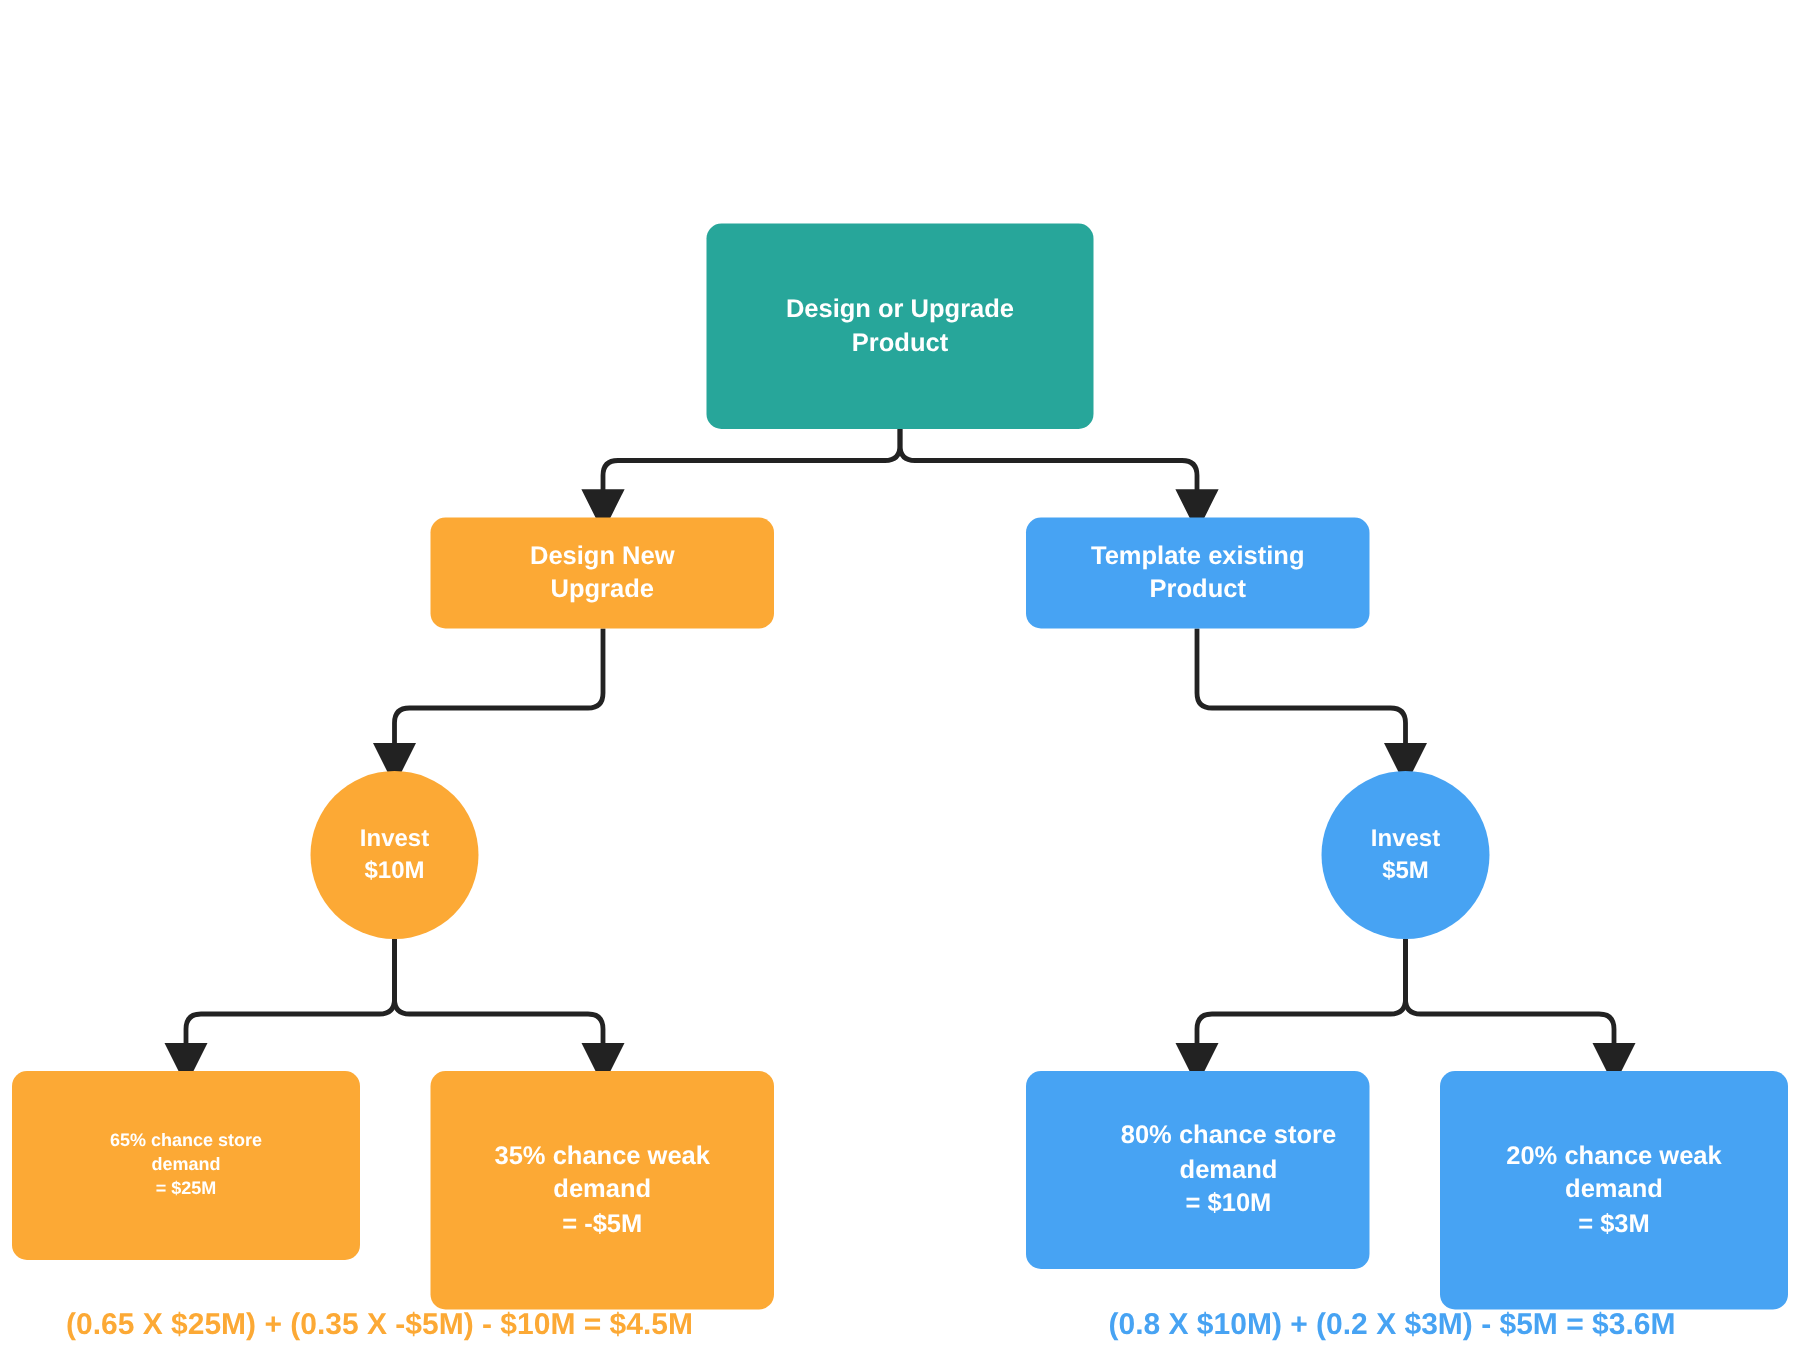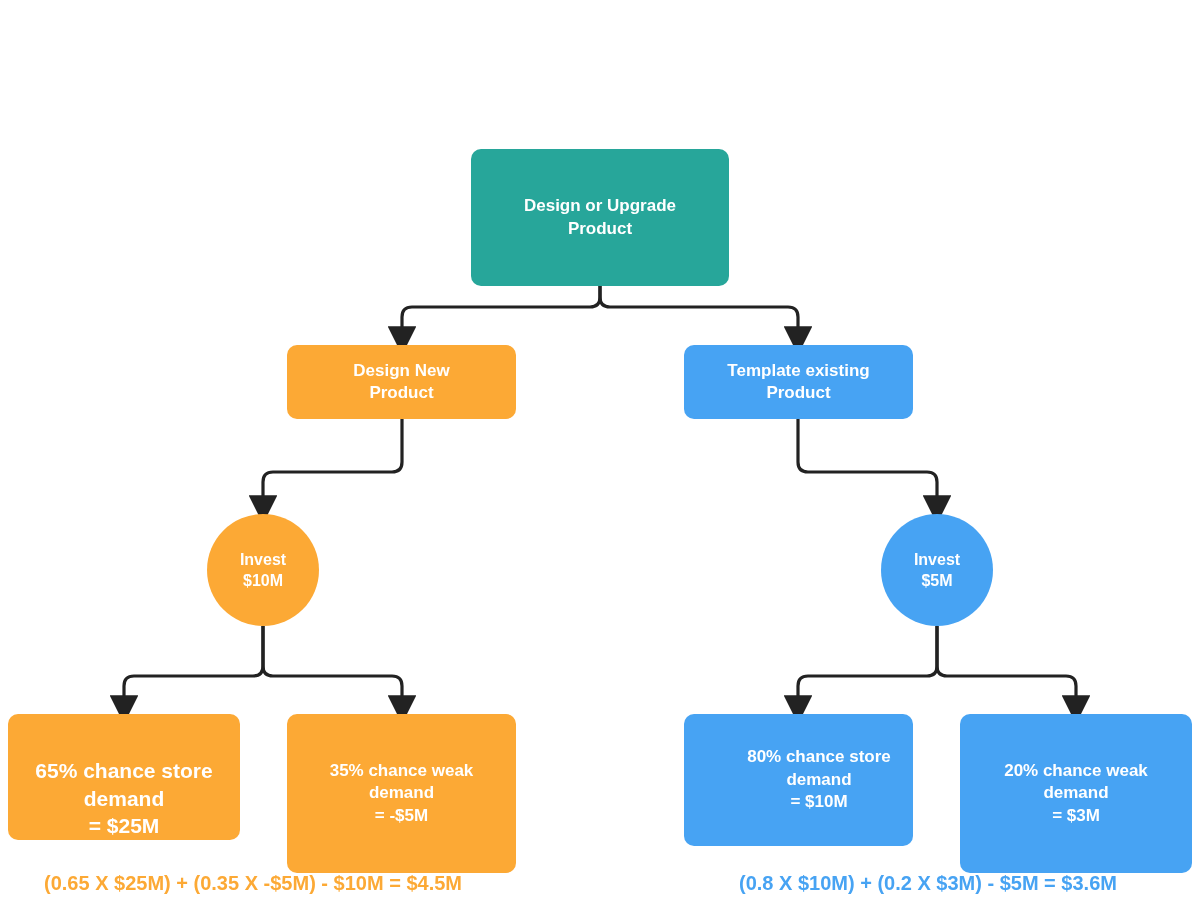--- a/index.html
+++ b/index.html
@@ -91,39 +91,39 @@
     </g>
   </svg>
 
   <div class="node node-box" style="left:471px; top:149px; width:258px; height:137px; background:#27a69a; font-size:17px;">
     <span class="node-label">Design or Upgrade
 Product</span>
   </div>
 
   <div class="node node-box" style="left:287px; top:345px; width:229px; height:74px; background:#fca935; font-size:17px;">
     <span class="node-label">Design New
-Product</span>
+Upgrade</span>
   </div>
 
   <div class="node node-box" style="left:684px; top:345px; width:229px; height:74px; background:#47a3f3; font-size:17px;">
     <span class="node-label">Template existing
 Product</span>
   </div>
 
   <div class="node node-circle" style="left:207px; top:514px; width:112px; height:112px; background:#fca935; font-size:16px;">
     <span class="node-label">Invest
 $10M</span>
   </div>
 
   <div class="node node-circle" style="left:881px; top:514px; width:112px; height:112px; background:#47a3f3; font-size:16px;">
     <span class="node-label">Invest
 $5M</span>
   </div>
 
-  <div class="node node-box" style="left:8px; top:714px; width:232px; height:126px; background:#fca935; font-size:21px;align-items:flex-end;">
+  <div class="node node-box" style="left:8px; top:714px; width:232px; height:126px; background:#fca935; font-size:12px;">
     <span class="node-label">65% chance store
 demand
 = $25M</span>
   </div>
 
   <div class="node node-box" style="left:287px; top:714px; width:229px; height:159px; background:#fca935; font-size:17px;">
     <span class="node-label">35% chance weak
 demand
 = -$5M</span>
   </div>

